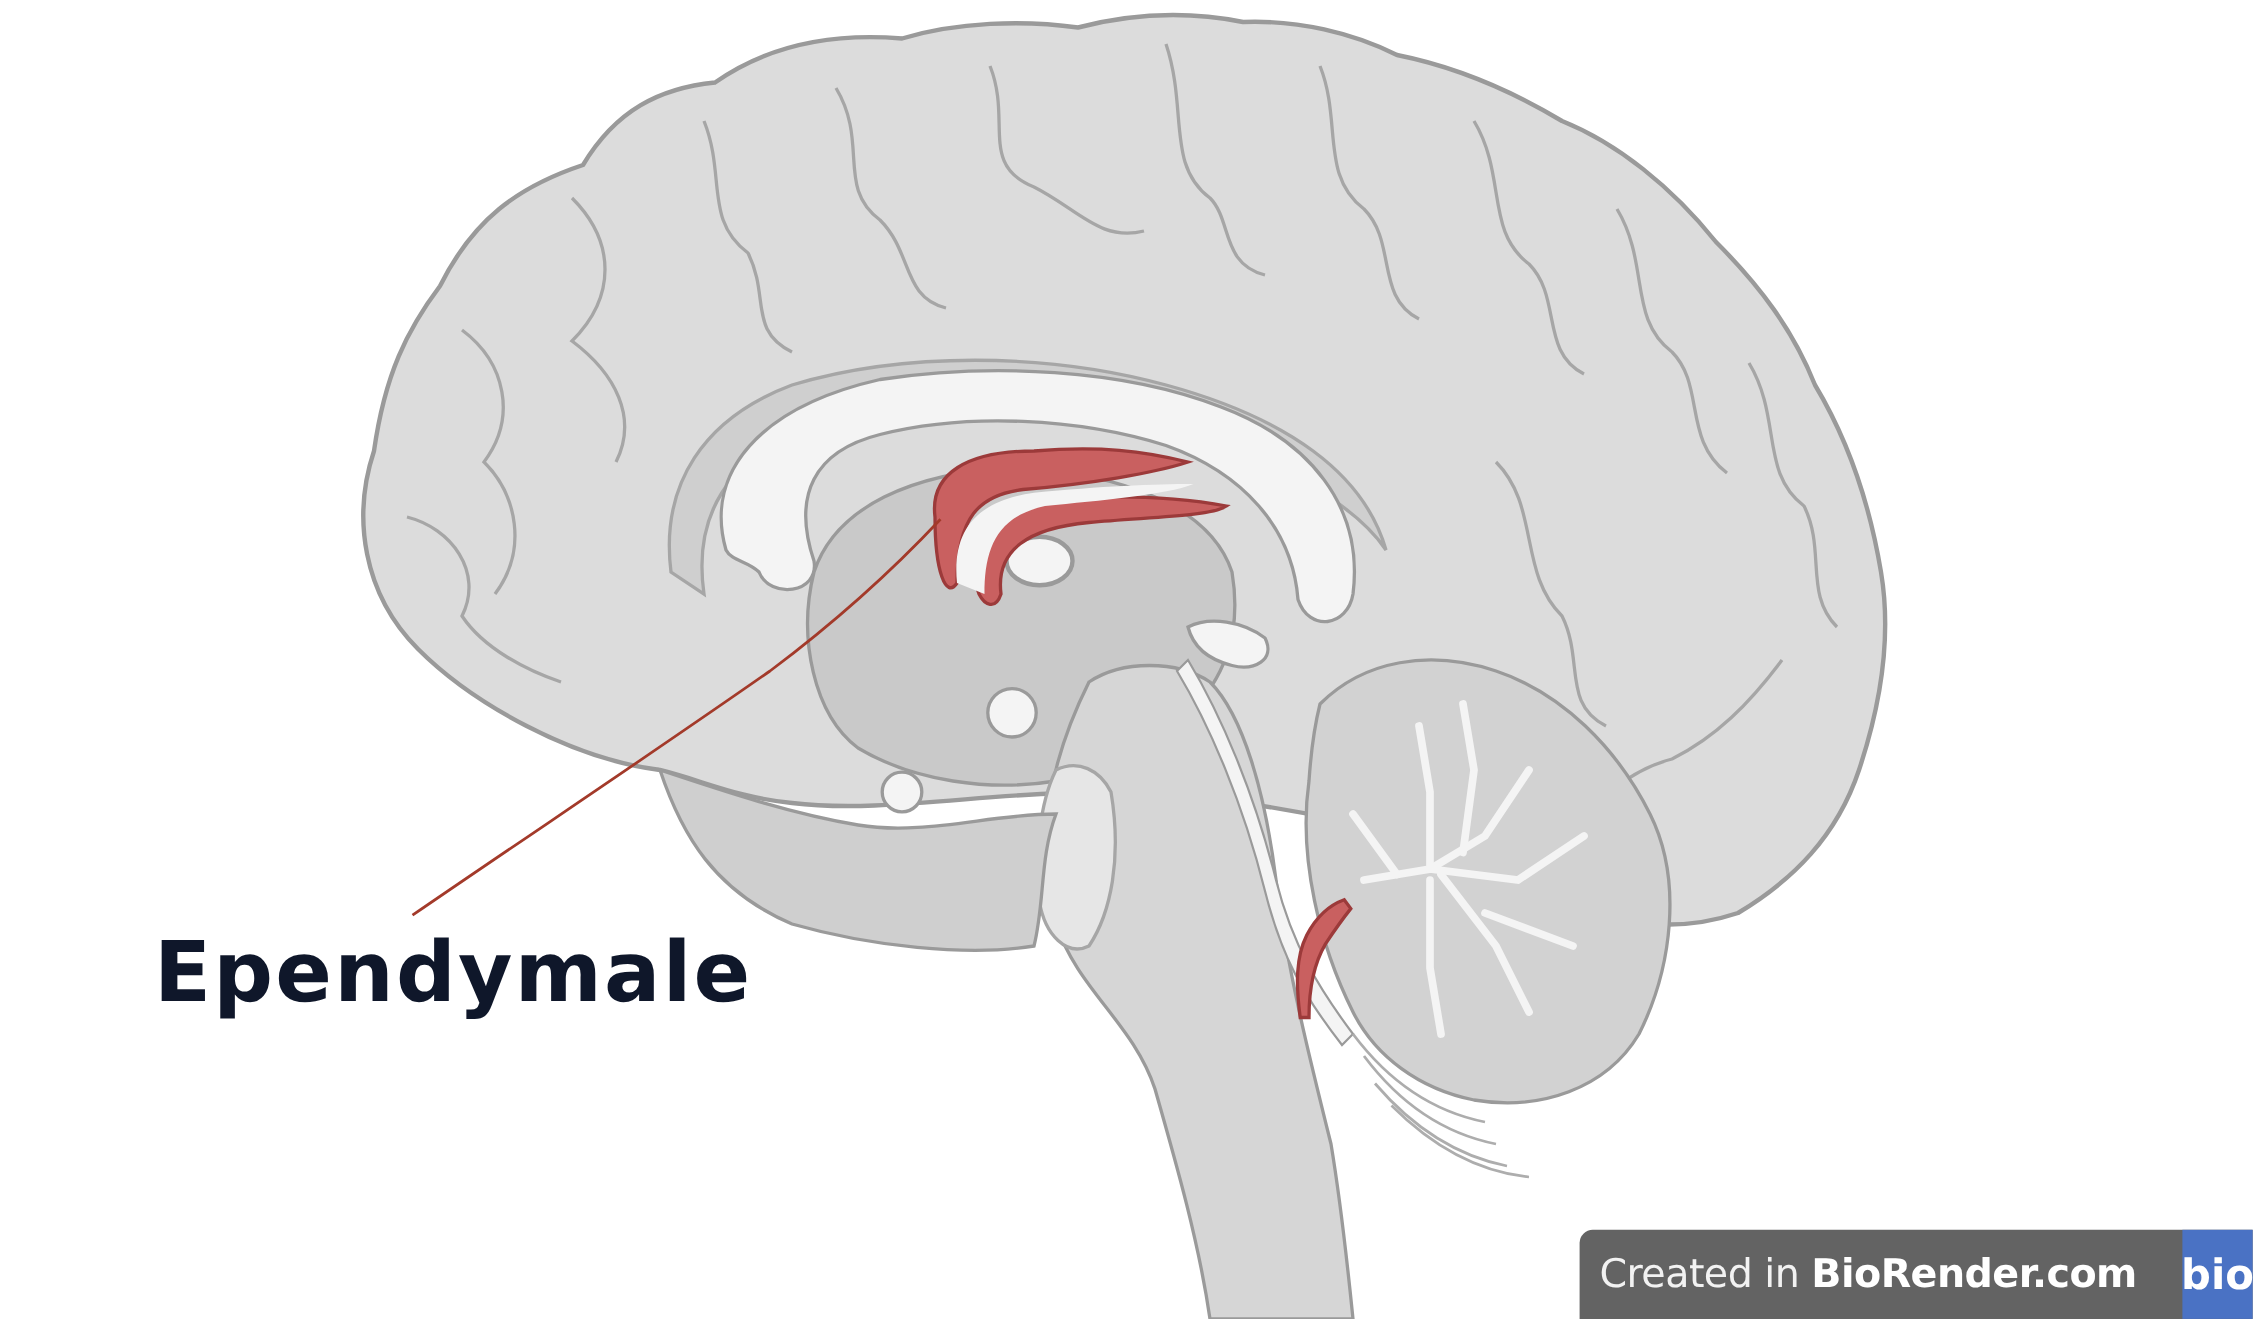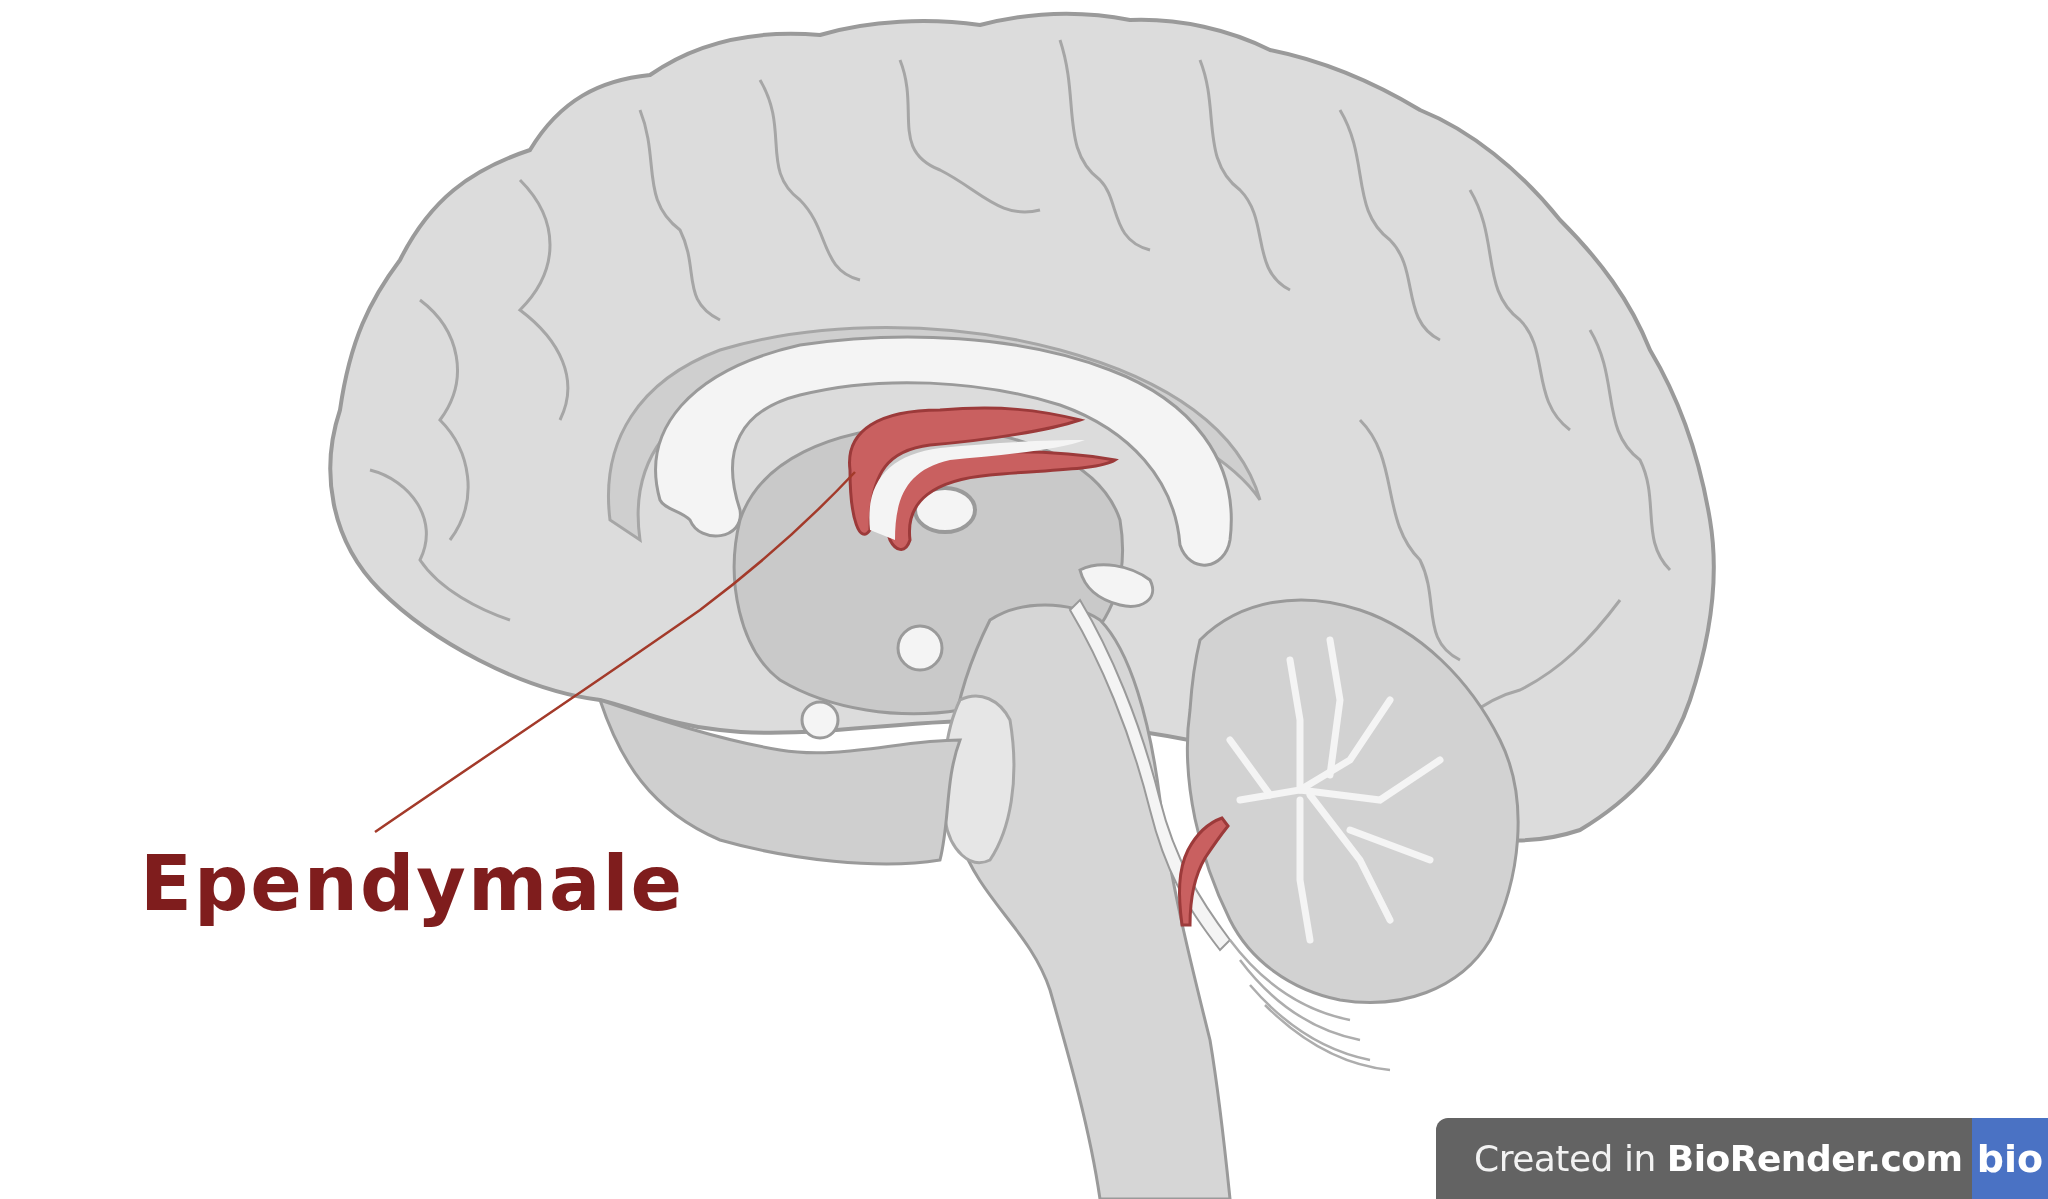--- a/index.html
+++ b/index.html
@@ -2,41 +2,41 @@
 <html><head>
 <meta charset="utf-8">
 <style>
   html, body { margin: 0; padding: 0; background: #ffffff; }
   body { width: 2048px; height: 1199px; position: relative; overflow: hidden; font-family: "DejaVu Sans", sans-serif; }
   #diagram { position: absolute; left: 0; top: 0; width: 2048px; height: 1199px; }
   .label {
     position: absolute;
     left: 140px; top: 830px; width: 440px;
     text-align: center;
-    color: #7f1d1d;
+    color: #0f172a;
     font-family: "DejaVu Sans", sans-serif;
     font-weight: bold;
     font-size: 76px;
     line-height: 108px;
     letter-spacing: 2px;
   }
   .badge {
     position: absolute;
     left: 1436px; top: 1118px; width: 612px; height: 81px;
     background: #636363;
     border-top-left-radius: 12px;
     display: flex; align-items: center;
   }
   .badge-text {
     color: #f2f2f2; font-family: "DejaVu Sans", sans-serif; font-size: 36px;
-    padding-left: 38px; white-space: nowrap; letter-spacing: -0.5px;
+    padding-left: 18px; white-space: nowrap; letter-spacing: -0.5px;
   }
   .badge-text b { font-weight: bold; color: #ffffff; }
   .badge-logo {
-    position: absolute; right: 0; top: 0; width: 76px; height: 81px;
+    position: absolute; right: 0; top: 0; width: 64px; height: 81px;
     background: #4a72c4; color: #fff;
     font-family: "DejaVu Sans", sans-serif; font-weight: bold; font-size: 38px;
     display: flex; align-items: center; justify-content: center;
   }
 </style>
 </head>
 <body>
 
 <svg id="diagram" viewBox="0 0 2048 1199" xmlns="http://www.w3.org/2000/svg">
 

